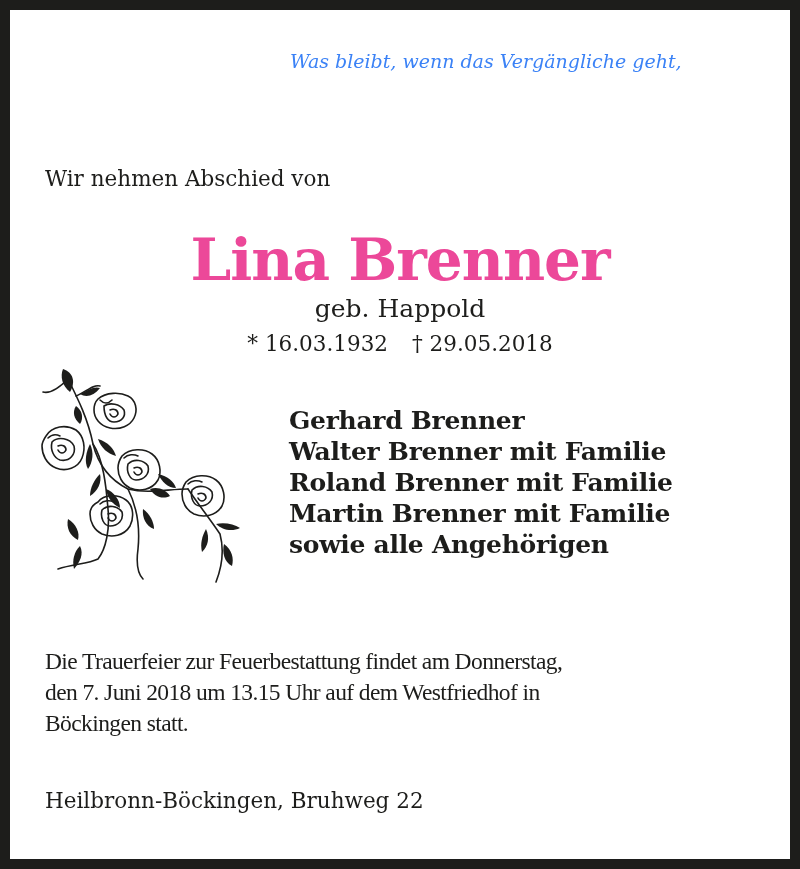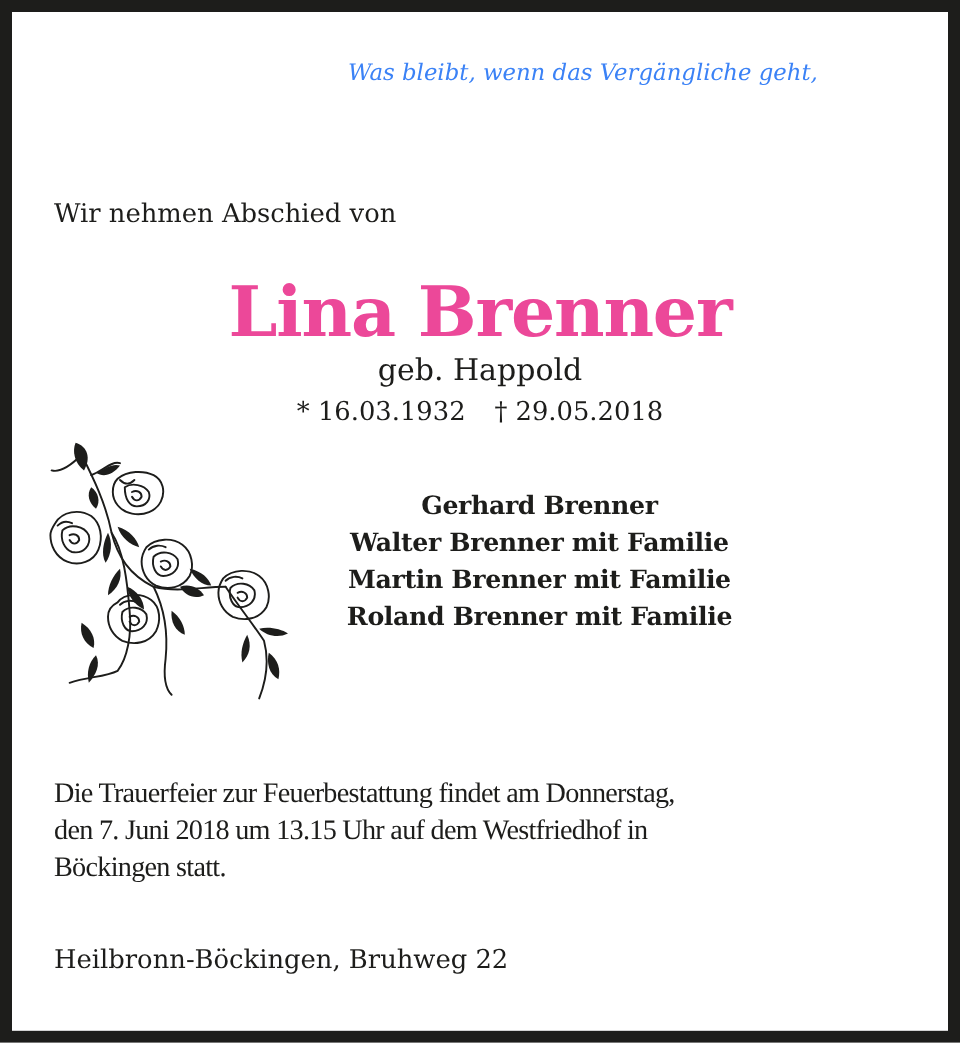--- a/index.html
+++ b/index.html
@@ -31,23 +31,22 @@
     }
     .maiden { left: 0; width: 800px; top: 294px; text-align: center; font-size: 25px; line-height: 30px; }
     .dates { left: 0; width: 800px; top: 329px; text-align: center; font-size: 21.5px; line-height: 30px; }
     .dates .gap { display: inline-block; width: 24px; }
 
     .roses { position: absolute; left: 38px; top: 364px; width: 206px; height: 222px; }
 
     .thanks-block { left: 289px; top: 405px; }
     .thanks-intro { font-size: 21.5px; line-height: 32px; display: block; }
     .mourner {
-      display: block; font-weight: bold; font-size: 21px; line-height: 31px;
+      display: block; font-weight: bold; font-size: 25px; line-height: 31px;
       letter-spacing: -0.3px;
-      text-align: center;
     }
 
     .service { left: 45px; top: 646px; font-size: 23.5px; line-height: 31px; letter-spacing: -0.6px; }
     .service span { display: block; }
 
     .address { left: 45px; top: 786px; font-size: 21.5px; line-height: 30px; }
   </style>
 </head>
 <body>
 
@@ -122,22 +121,23 @@
     <path d="M60 138 C66 130, 80 130, 88 136 C96 142, 96 154, 92 162 C86 172, 74 174, 64 170 C56 166, 52 158, 52 150 C52 144, 56 140, 60 138Z"></path>
     <path d="M64 146 C70 140, 80 142, 84 148 C86 156, 80 162, 72 162 C66 162, 62 154, 64 146Z"></path>
     <path d="M70 150 C74 148, 78 150, 78 154 C76 158, 72 158, 70 154"></path>
     <path d="M62 140 C66 136, 72 136, 76 138"></path>
   </g>
 </svg>
 
 <div class="abs serif thanks-block">
   <span class="mourner">Gerhard Brenner</span>
   <span class="mourner">Walter Brenner mit Familie</span>
+  <span class="mourner">Roland Brenner mit Familie</span>
   <span class="mourner">Martin Brenner mit Familie</span>
-  <span class="mourner">Roland Brenner mit Familie</span>
+  <span class="mourner">sowie alle Angehörigen</span>
 </div>
 
 <p class="abs lserif service">
   <span>Die Trauerfeier zur Feuerbestattung findet am Donnerstag,</span>
   <span>den 7. Juni 2018 um 13.15 Uhr auf dem Westfriedhof in</span>
   <span>Böckingen statt.</span>
 </p>
 
 <p class="abs serif address">Heilbronn-Böckingen, Bruhweg 22</p>
 

